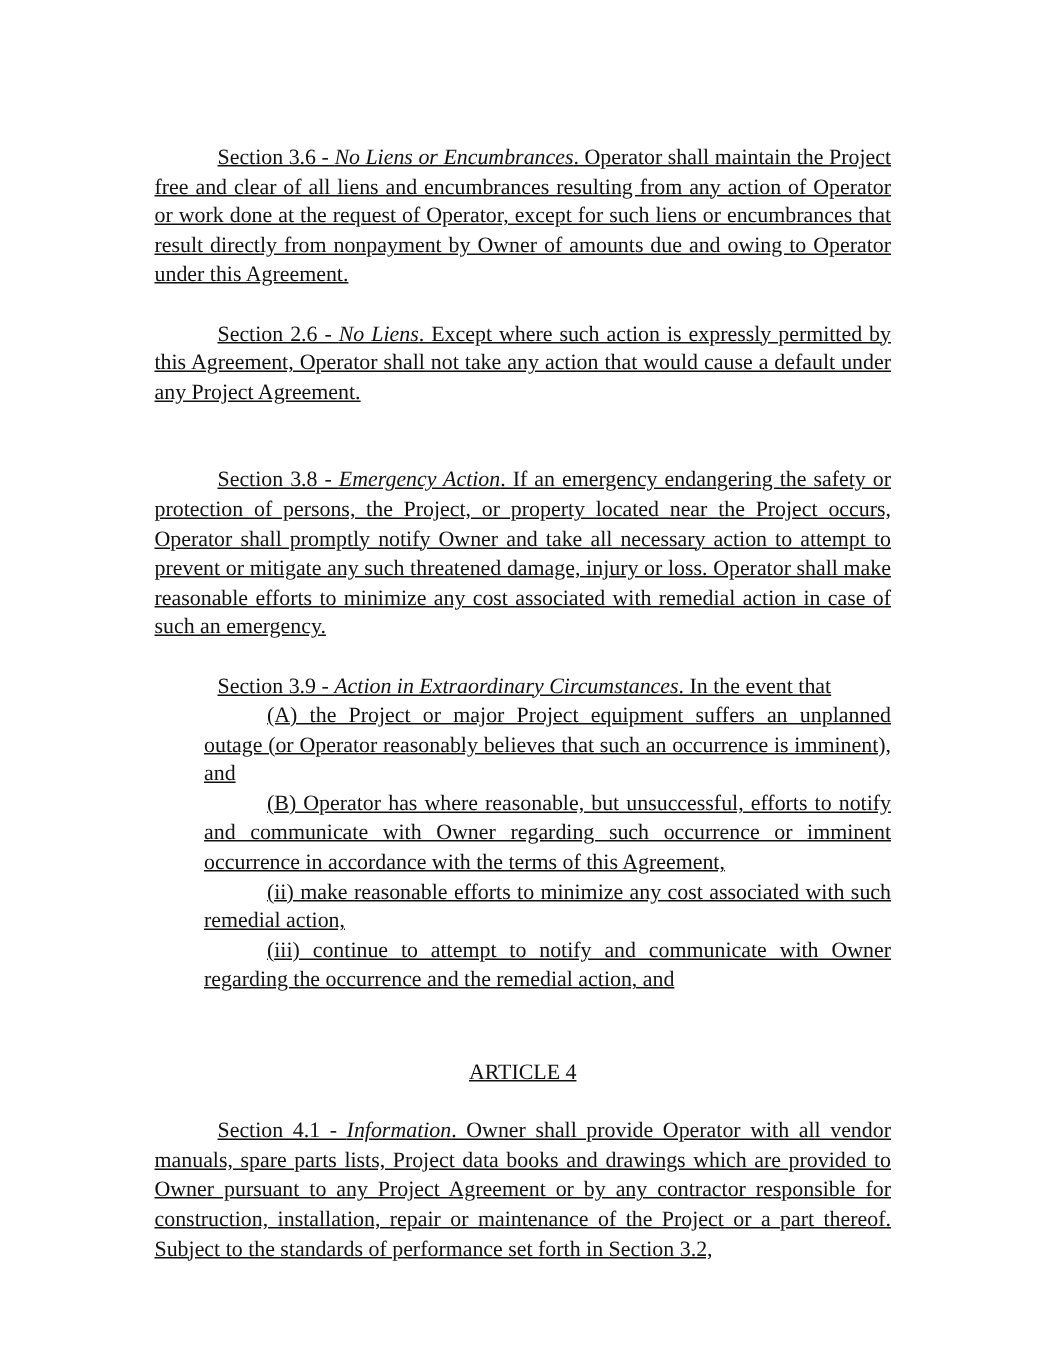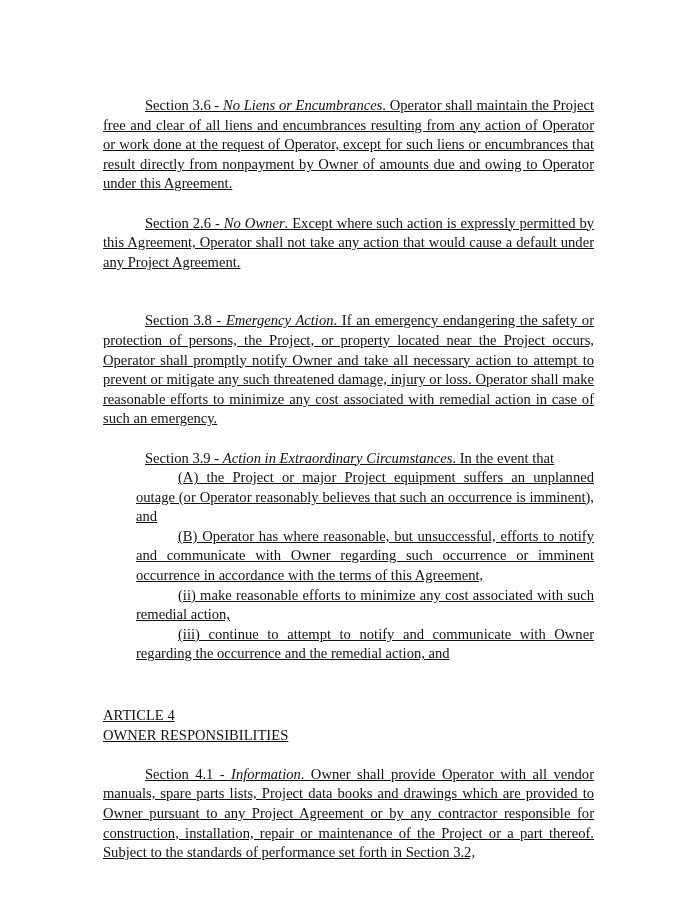--- a/index.html
+++ b/index.html
@@ -10,38 +10,37 @@
     font-size: 14.6px; line-height: 19.6px; color: #111;
   }
   p { margin: 0; text-align: justify; text-decoration: underline; }
   .ind { text-indent: 42px; }
   .sub { text-indent: 42px; margin-left: 33px; }
   .gap1 { margin-top: 19.6px; }
   .gap2 { margin-top: 39px; }
   .gap3 { margin-top: 42px; }
   em { font-style: italic; }
   .blank { font-weight: bold; font-style: italic; text-decoration: underline; }
-  .center { }
+  .center { text-align: center; }
   .u { text-decoration: underline; }
 </style>
 </head>
 <body>
 
 <div class="page">
 
   <p class="ind"><span>Section 3.6 - </span><em>No Liens or Encumbrances</em><span>.  Operator shall maintain the Project free and clear of all liens and encumbrances resulting from any action of Operator or work done at the request of Operator, except for such liens or encumbrances that result directly from nonpayment by Owner of amounts due and owing to Operator under this Agreement.</span></p>
 
-  <p class="ind gap1"><span>Section 2.6 - </span><em>No Owner</em><span>.  Except where such action is expressly permitted by this Agreement, Operator shall not take any action that would cause a default under any Project Agreement.</span></p>
+  <p class="ind gap1"><span>Section 2.6 - </span><em>No Liens</em><span>.  Except where such action is expressly permitted by this Agreement, Operator shall not take any action that would cause a default under any Project Agreement.</span></p>
 
   <p class="ind gap2"><span>Section 3.8 - </span><em>Emergency Action</em><span>.  If an emergency endangering the safety or protection of persons, the Project, or property located near the Project occurs, Operator shall promptly notify Owner and take all necessary action to attempt to prevent or mitigate any such threatened damage, injury or loss.  Operator shall make reasonable efforts to minimize any cost associated with remedial action in case of such an emergency.</span></p>
 
   <p class="ind gap1"><span>Section 3.9 - </span><em>Action in Extraordinary Circumstances</em><span>.  In the event that</span></p>
   <p class="sub">(A) the Project or major Project equipment suffers an unplanned outage (or Operator reasonably believes that such an occurrence is imminent), and</p>
   <p class="sub">(B) Operator has where reasonable, but unsuccessful, efforts to notify and communicate with Owner regarding such occurrence or imminent occurrence in accordance with the terms of this Agreement,</p>
   <p class="sub">(ii) make reasonable efforts to minimize any cost associated with such remedial action,</p>
   <p class="sub">(iii) continue to attempt to notify and communicate with Owner regarding the occurrence and the remedial action, and</p>
 
   <p class="center u gap3">ARTICLE 4</p>
-  <p class="center">OWNER RESPONSIBILITIES</p>
 
   <p class="ind gap1"><span>Section 4.1 - </span><em>Information</em><span>.  Owner shall provide Operator with all vendor manuals, spare parts lists, Project data books and drawings which are provided to Owner pursuant to any Project Agreement or by any contractor responsible for construction, installation, repair or maintenance of the Project or a part thereof.  Subject to the standards of performance set forth in Section 3.2,</span></p>
 
 </div>
 
 </body></html>

